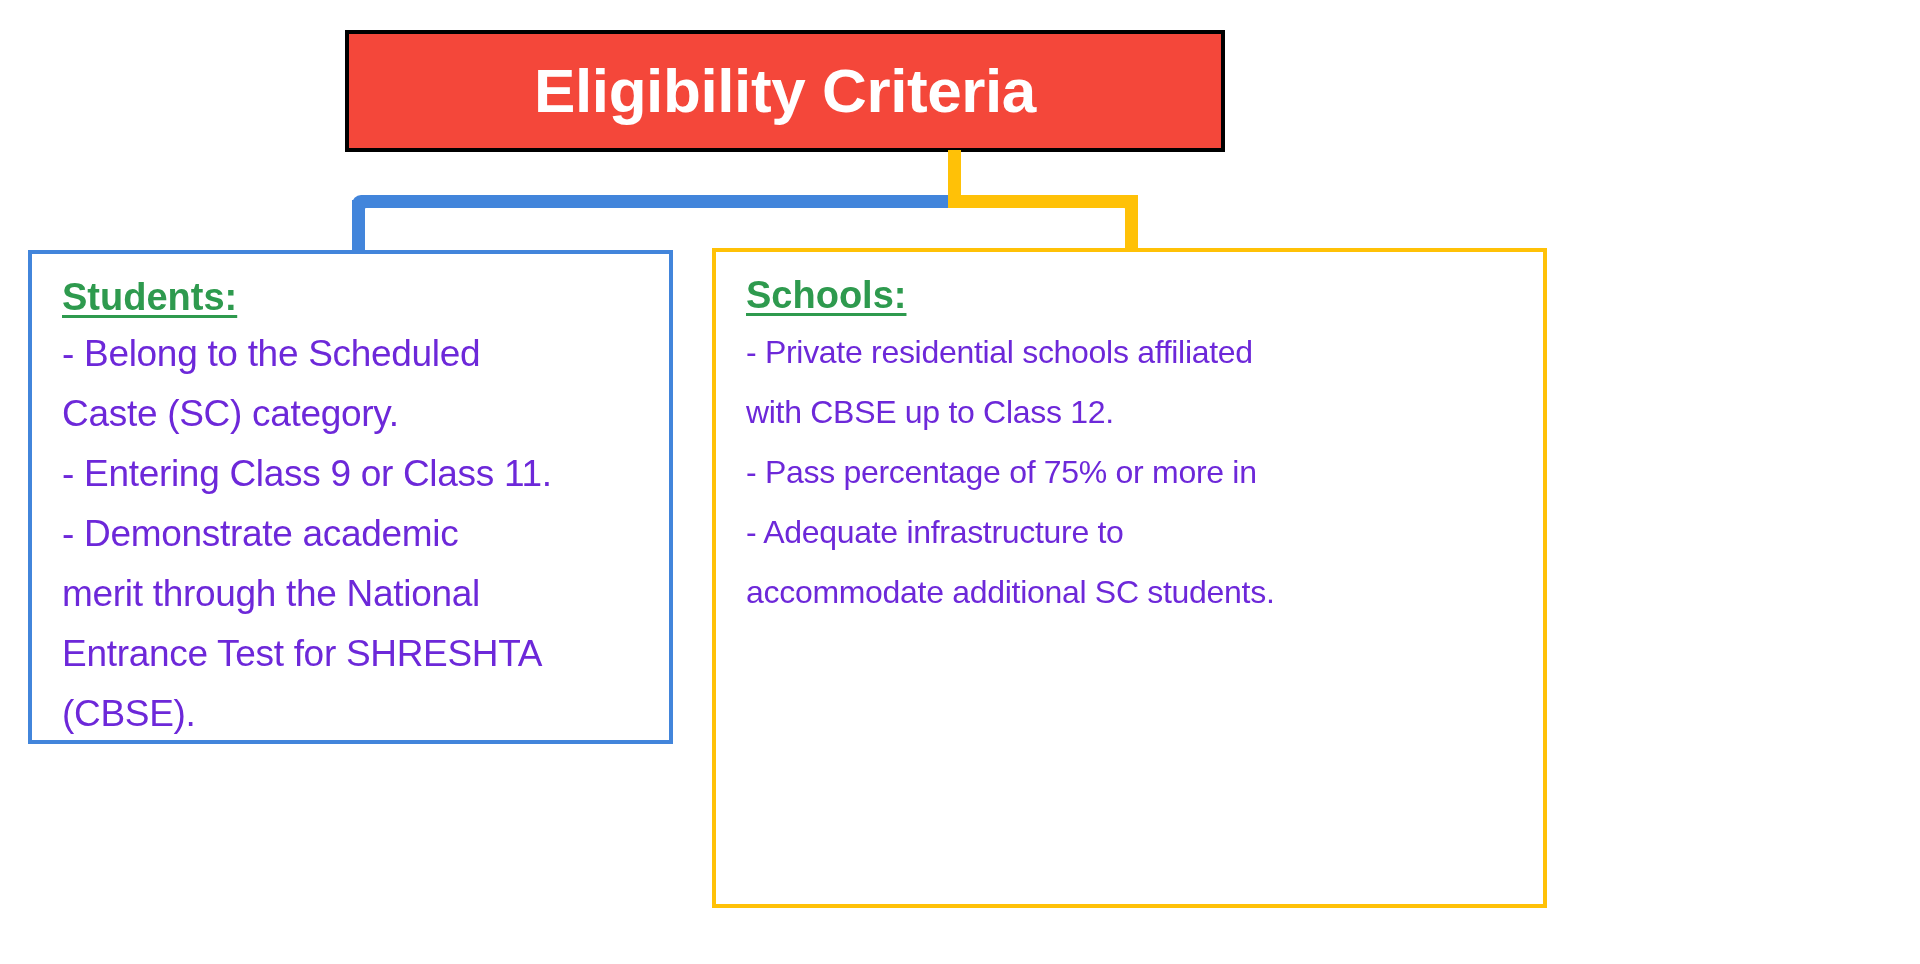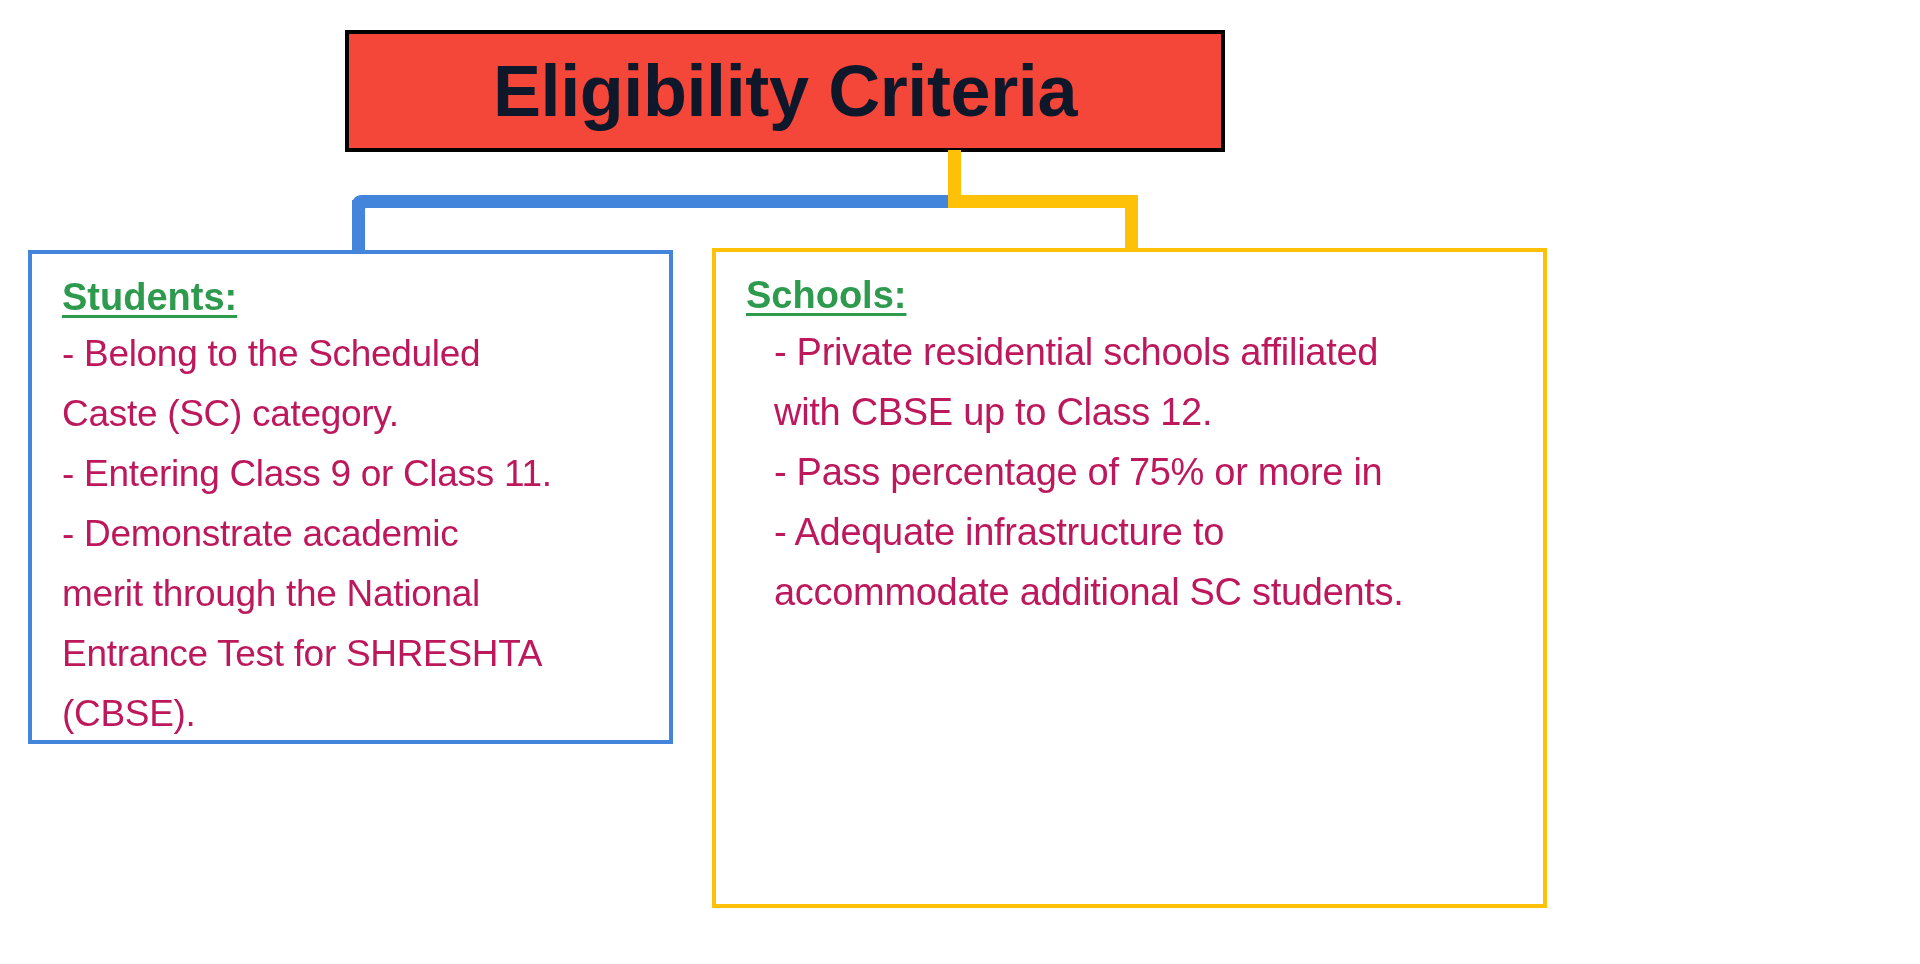--- a/index.html
+++ b/index.html
@@ -28,24 +28,24 @@
     width: 880px;
     height: 122px;
     background: #F4473A;
     border: 4px solid #000000;
     box-sizing: border-box;
     display: flex;
     align-items: center;
     justify-content: center;
   }
   #header-title {
-    color: #0f172a;
+    color: #ffffff;
     font-family: "Liberation Sans", sans-serif;
     font-weight: bold;
-    font-size: 72px;
+    font-size: 62px;
     letter-spacing: -0.4px;
     line-height: 1;
     white-space: nowrap;
   }
 
   
   .connector {
     position: absolute;
   }
   
@@ -146,30 +146,29 @@
     margin: 0 0 4px 0;
     display: inline-block;
   }
 
   .box-body {
     margin: 0;
     padding: 0;
     list-style: none;
   }
   .box-line {
-    color: #be185d;
+    color: #6d28d9;
     font-family: "Liberation Sans", sans-serif;
     font-size: 37px;
     line-height: 60px;
     white-space: pre-wrap;
     letter-spacing: -0.3px;
   }
   #schools-box .box-line {
-    font-size: 38px;
-    margin-left: 28px;
+    font-size: 32px;
   }
 </style>
 </head>
 <body>
 
 <div id="canvas">
 
   <div id="header-box">
     <div id="header-title">Eligibility Criteria</div>
   </div>

